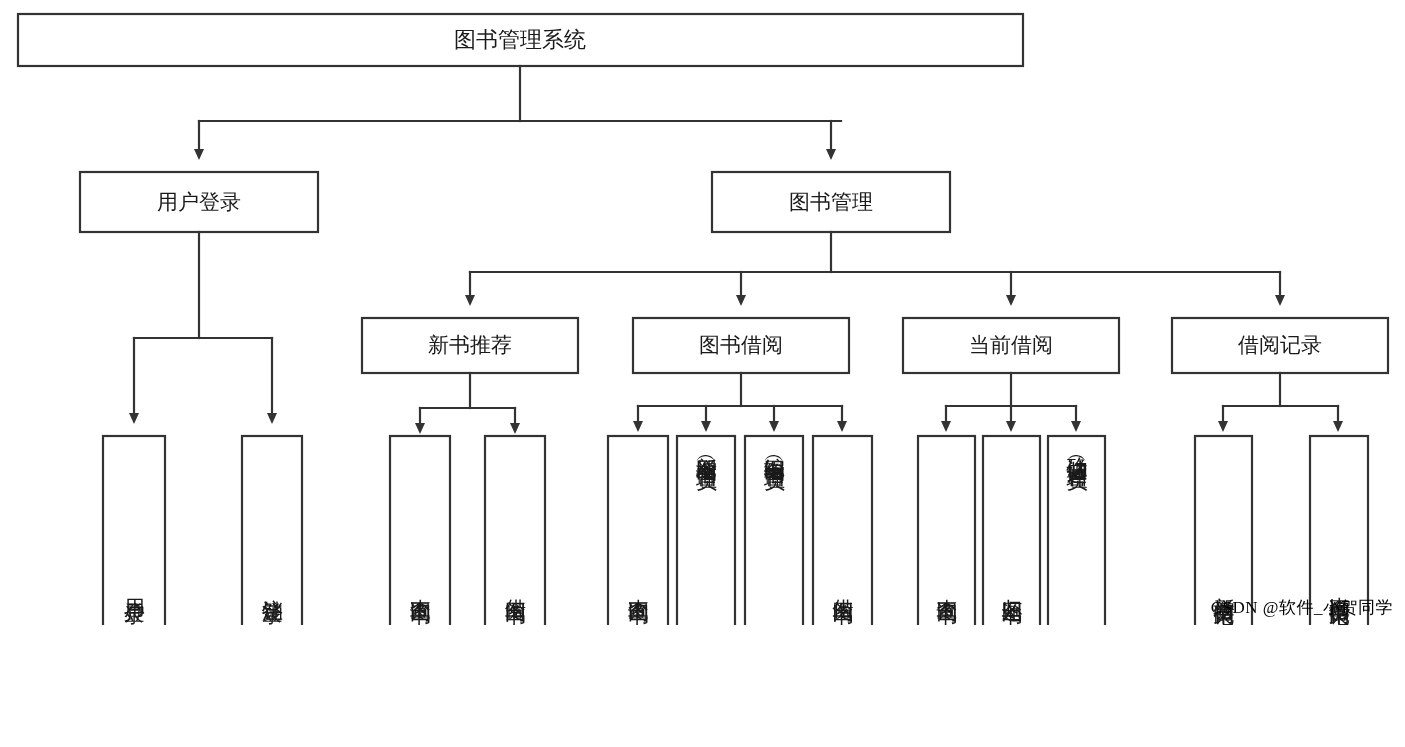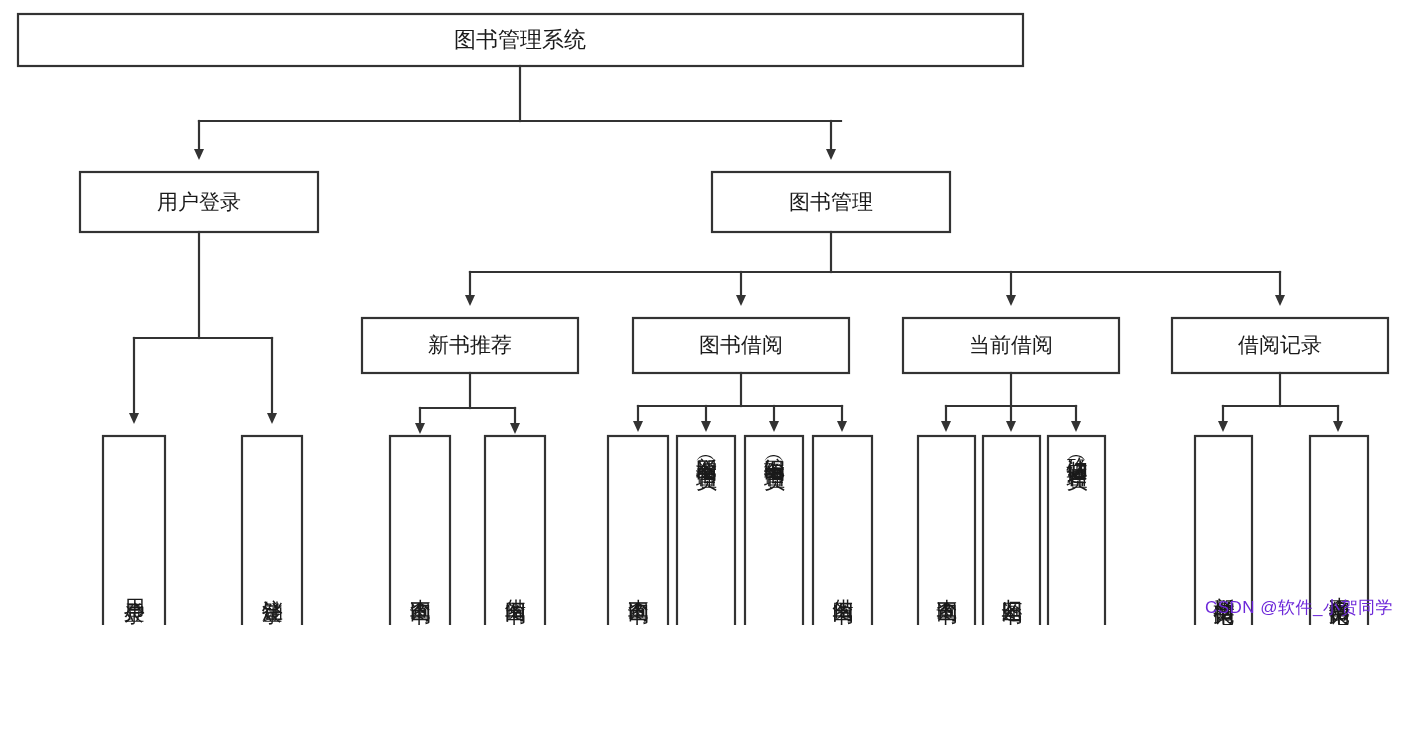--- a/index.html
+++ b/index.html
@@ -70,23 +70,23 @@
     font-size: 21px;
     line-height: 1;
     letter-spacing: 2px;
     color: #1a1a1a;
     white-space: nowrap;
   }
   .watermark {
     position: absolute;
     right: 12px;
     bottom: 6px;
-    font-family: Liberation Sans, sans-serif;
+    font-family: Liberation Serif, serif;
     font-size: 17px;
-    color: #6d28d9;
+    color: #000000;
     letter-spacing: 0.5px;
     user-select: none;
     pointer-events: none;
   }
 </style>
 </head>
 <body>
 
 <div id="diagram-root">
 

